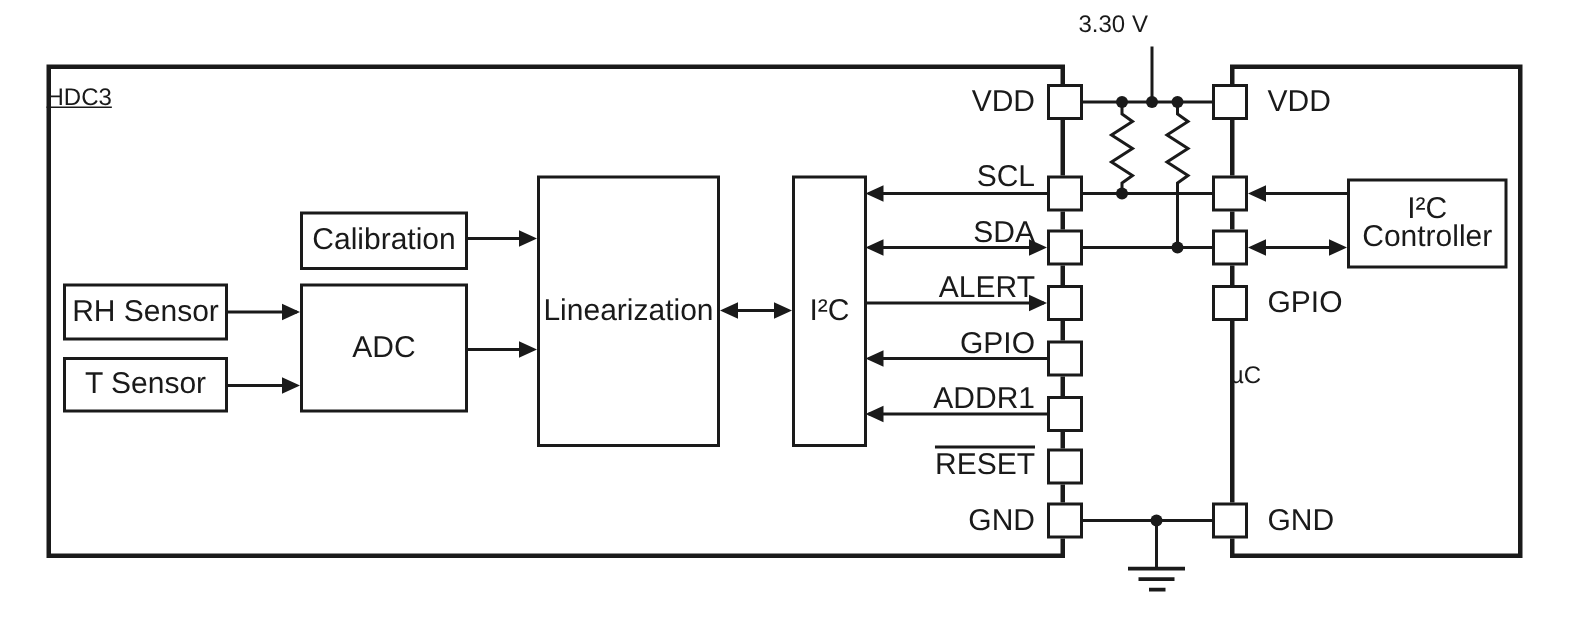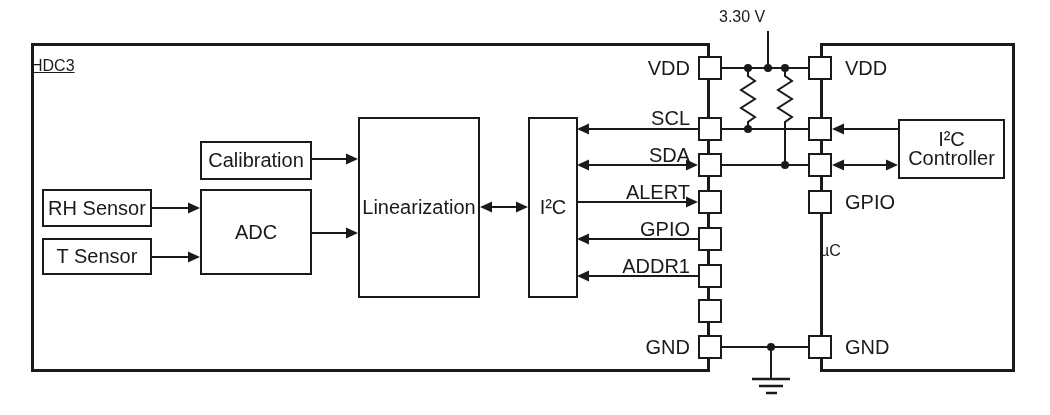--- a/index.html
+++ b/index.html
@@ -162,20 +162,21 @@
   <div class="pin" style="left:808px; top:153px;"></div>
   <div class="pin" style="left:808px; top:190px;"></div>
   <div class="pin" style="left:808px; top:335px;"></div>
 
   <div class="lbl lbl-r" style="left:540px; top:59px;">VDD</div>
   <div class="lbl lbl-r" style="left:540px; top:109px;">SCL</div>
   <div class="lbl lbl-r" style="left:540px; top:146px;">SDA</div>
   <div class="lbl lbl-r" style="left:540px; top:183px;">ALERT</div>
   <div class="lbl lbl-r" style="left:540px; top:220px;">GPIO</div>
   <div class="lbl lbl-r" style="left:540px; top:257px;">ADDR1</div>
+  <div class="lbl lbl-r overline" style="left:540px; top:301px;">RESET</div>
   <div class="lbl lbl-r" style="left:540px; top:338px;">GND</div>
 
   <div class="lbl" style="left:845px; top:59px;">VDD</div>
   <div class="lbl" style="left:845px; top:193px;">GPIO</div>
   <div class="lbl" style="left:845px; top:338px;">GND</div>
 
   <div class="title" style="left:31px; top:57px; width:658px;text-decoration:underline;">HDC3</div>
   <div class="title" style="left:820px; top:242px; width:195px;">µC</div>
   <div class="title" style="left:719px; top:8px; width:100px;">3.30 V</div>
 

